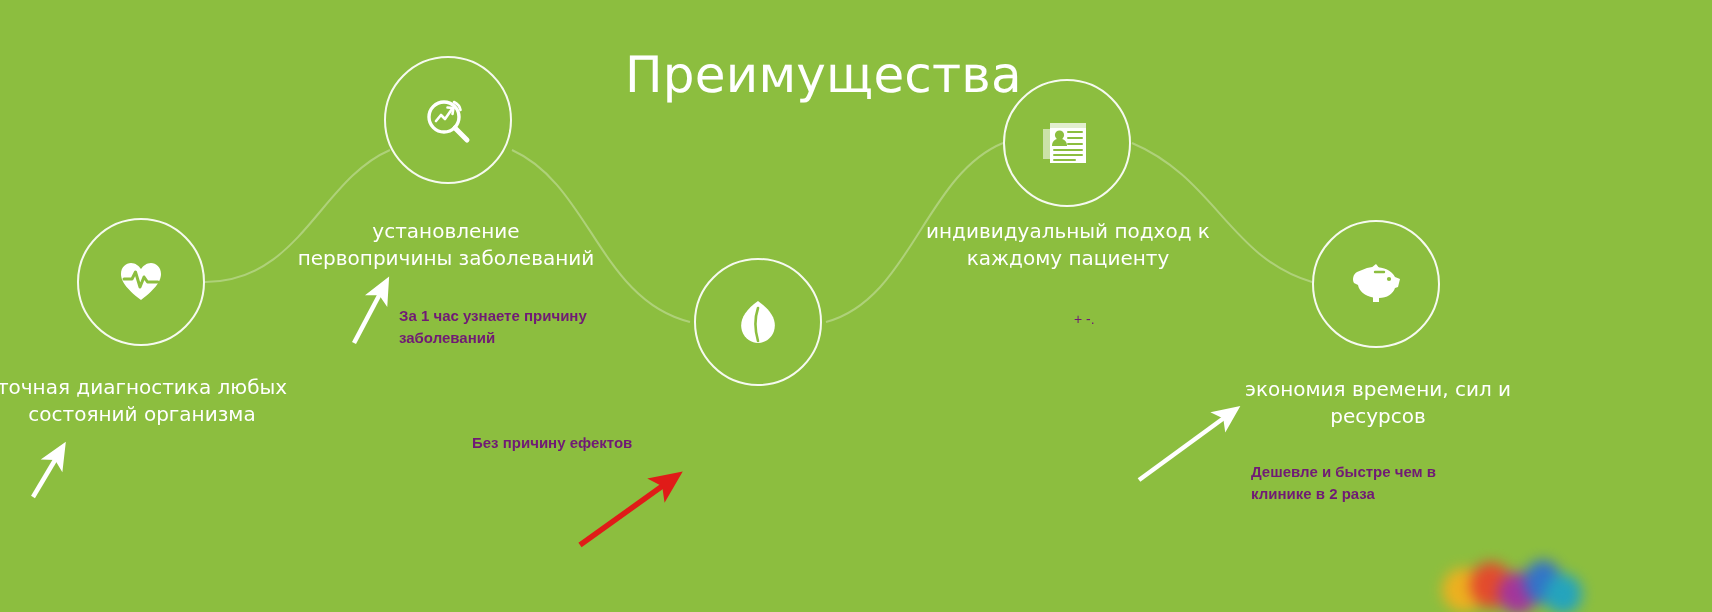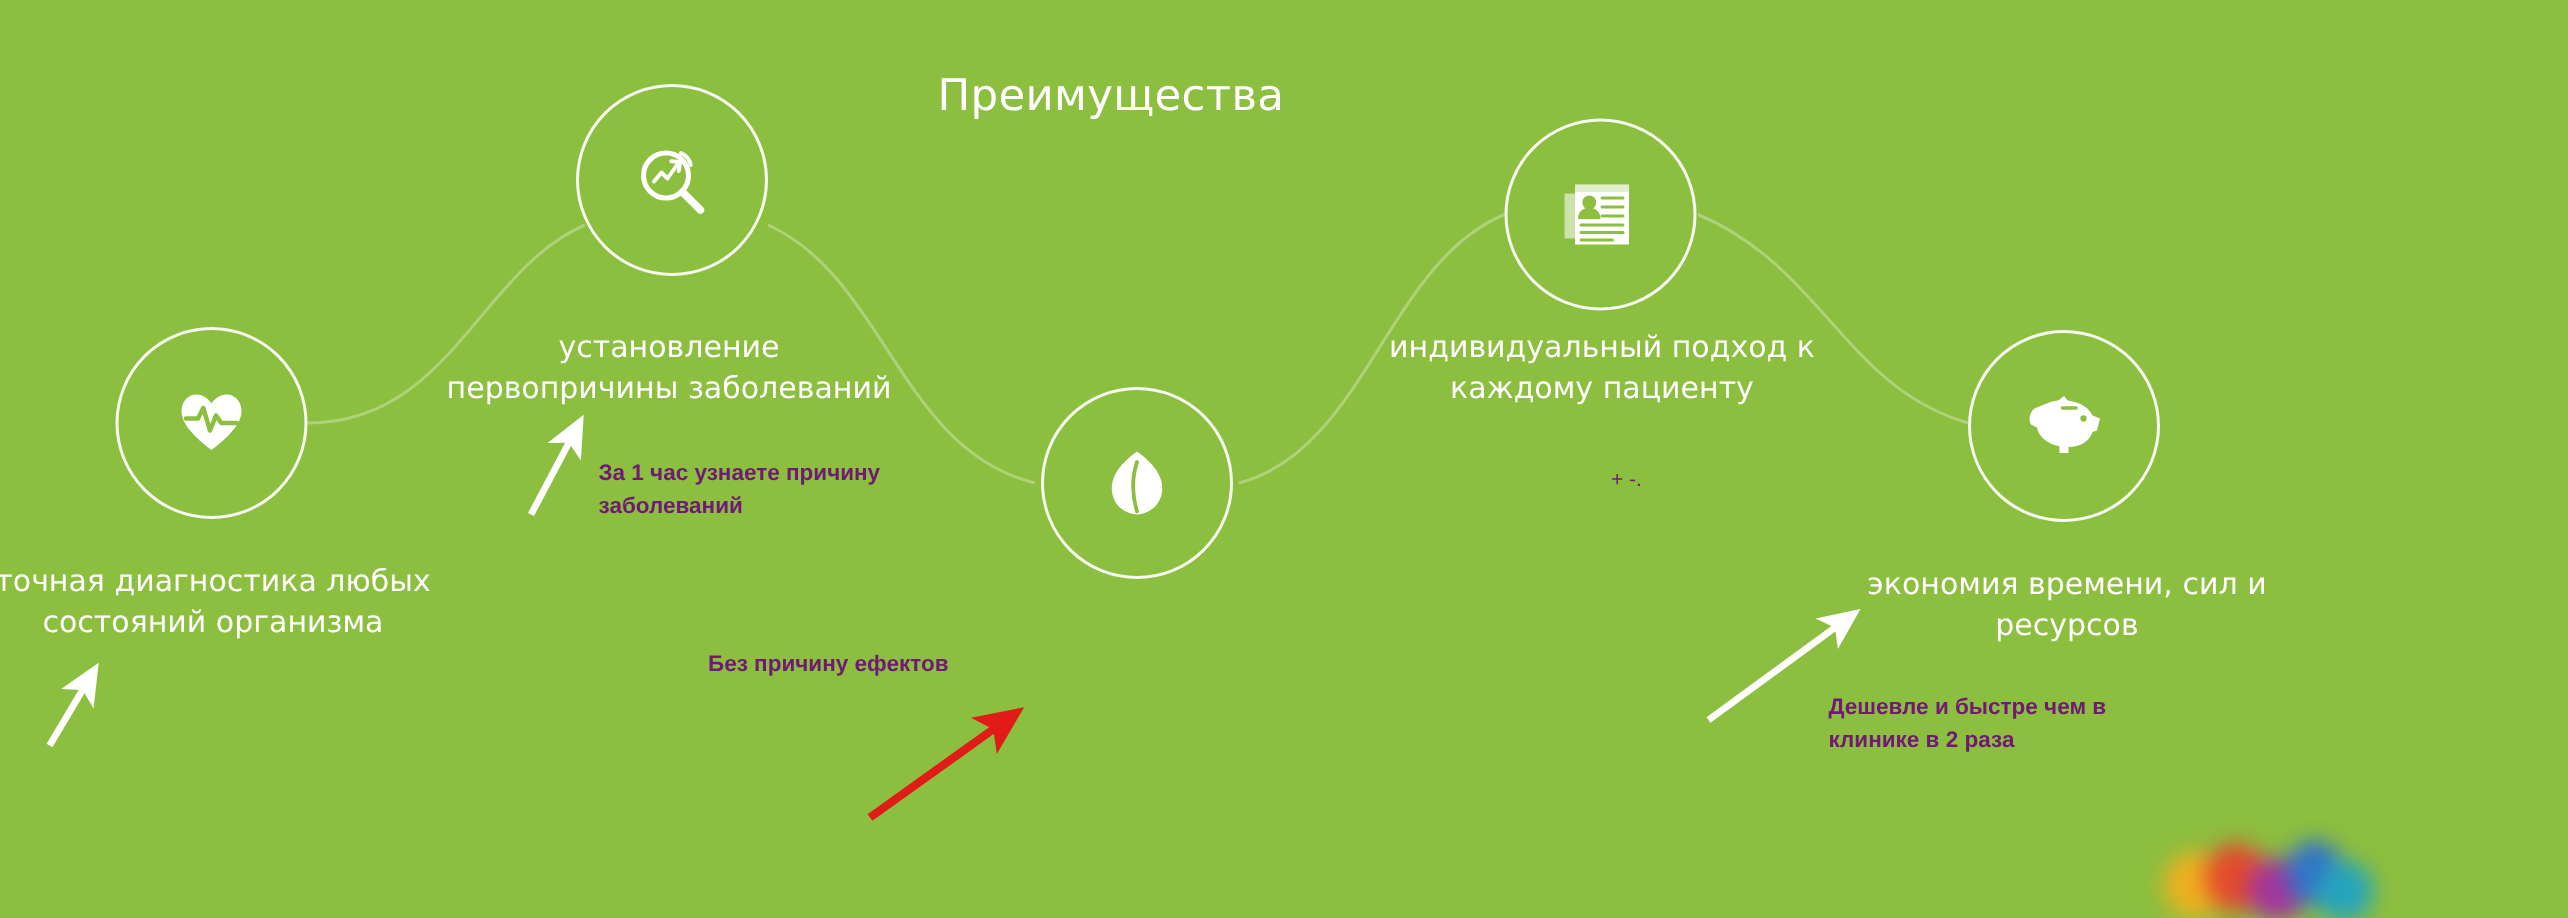--- a/index.html
+++ b/index.html
@@ -24,21 +24,21 @@
     display:flex;align-items:center;justify-content:center;
   }
   .circle svg{display:block;}
 
   
   .page-title{
     position:absolute;
     color:#ffffff;
     font-family:"DejaVu Sans", sans-serif;
     font-weight:400;
-    font-size:29px;
+    font-size:50px;
     line-height:1.1;
     letter-spacing:.2px;
     white-space:nowrap;
     text-rendering:geometricPrecision;
   }
   .feature-label{
     position:absolute;
     color:#ffffff;
     font-family:"DejaVu Sans", sans-serif;
     font-weight:400;
@@ -155,21 +155,21 @@
 
   <div class="feature-label" style="left:918px;top:218px;width:300px;">индивидуальный подход к каждому пациенту</div>
 
 
   <div class="note" style="left:399px;top:305px;width:215px;">За 1 час узнаете причину заболеваний</div>
 
   <div class="note" style="left:472px;top:432px;width:190px;">Без причину ефектов</div>
 
   <div class="note thin" style="left:1074px;top:309px;width:90px;font-size:14px;">+ -.</div>
 
-  <div class="note" style="left:1219px;top:461px;width:230px;">Дешевле и быстре чем в клинике в 2 раза</div>
+  <div class="note" style="left:1251px;top:461px;width:230px;">Дешевле и быстре чем в клинике в 2 раза</div>
 
   <svg id="arrows" viewBox="0 0 1712 612">
     <defs>
       <marker id="ah-white" markerWidth="7" markerHeight="7" refX="3.2" refY="3.2" orient="auto" markerUnits="strokeWidth">
         <path d="M0.4,0.4 L6.6,3.2 L0.4,6 L1.9,3.2 Z" fill="#ffffff"></path>
       </marker>
       <marker id="ah-red" markerWidth="6.6" markerHeight="6.6" refX="3.1" refY="3.1" orient="auto" markerUnits="strokeWidth">
         <path d="M0.4,0.4 L6.4,3.1 L0.4,5.8 L1.8,3.1 Z" fill="#e01b18"></path>
       </marker>
     </defs>

